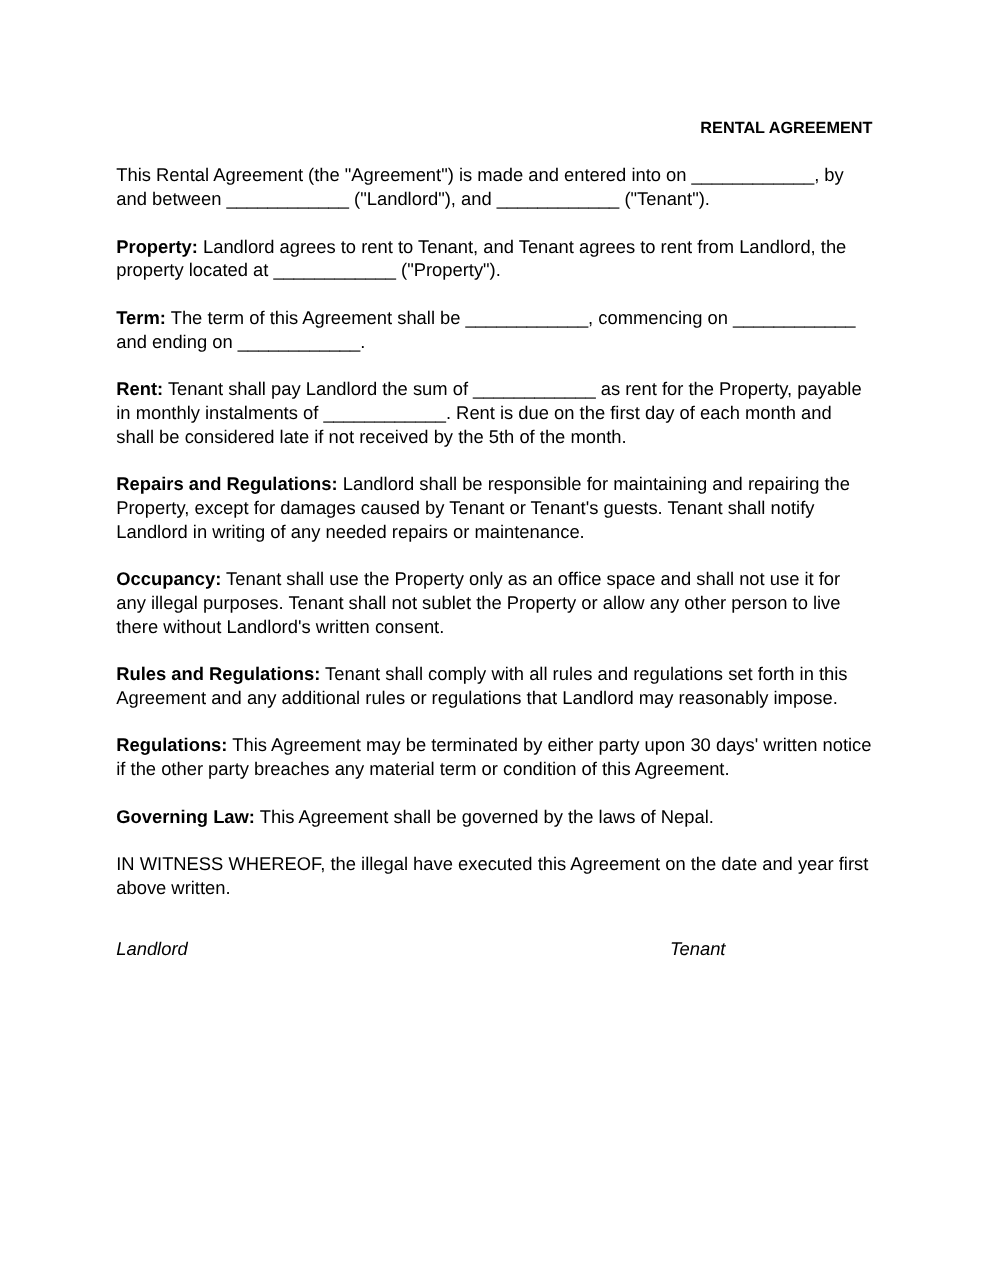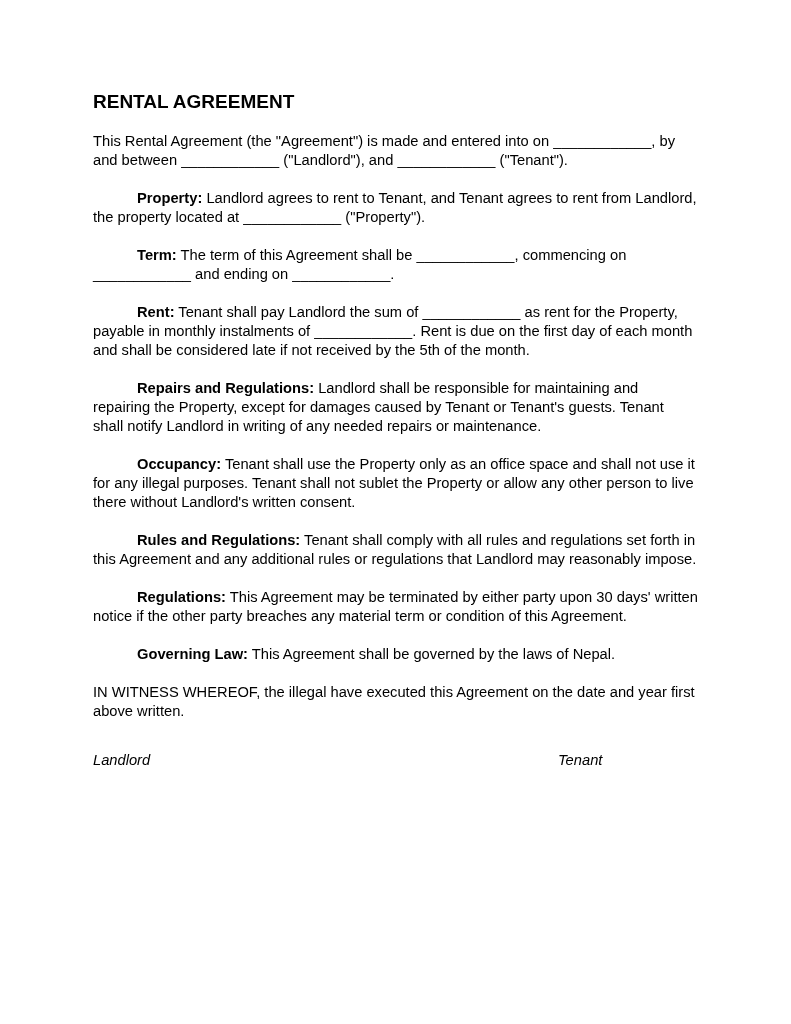--- a/index.html
+++ b/index.html
@@ -16,47 +16,46 @@
     -webkit-font-smoothing: antialiased;
   }
   .page {
     box-sizing: border-box;
     width: 791px;
     height: 1024px;
     padding: 92px 93px 0 93px;
     background: #ffffff;
   }
   .title {
-    font-size: 19px;
+    font-size: 13px;
     font-weight: bold;
     line-height: 19px;
-    text-align: left;
+    text-align: right;
     margin: 0 0 21px 0;
   }
   .para {
     font-size: 14.7px;
     line-height: 19px;
     margin: 0 0 19px 0;
     word-spacing: 0;
   }
   .para .label {
     font-weight: bold;
-    margin-left: 44px;
   }
   .sig-row {
     position: relative;
     font-size: 14.7px;
     line-height: 19px;
     margin-top: 30px;
     height: 19px;
     font-style: italic;
   }
   .sig-tenant {
     position: absolute;
-    left: 465px;
+    left: 443px;
     top: 0;
   }
 </style>
 </head>
 <body>
 
 <div class="page">
   <h1 class="title">RENTAL AGREEMENT</h1>
 
   <div id="doc-body">

